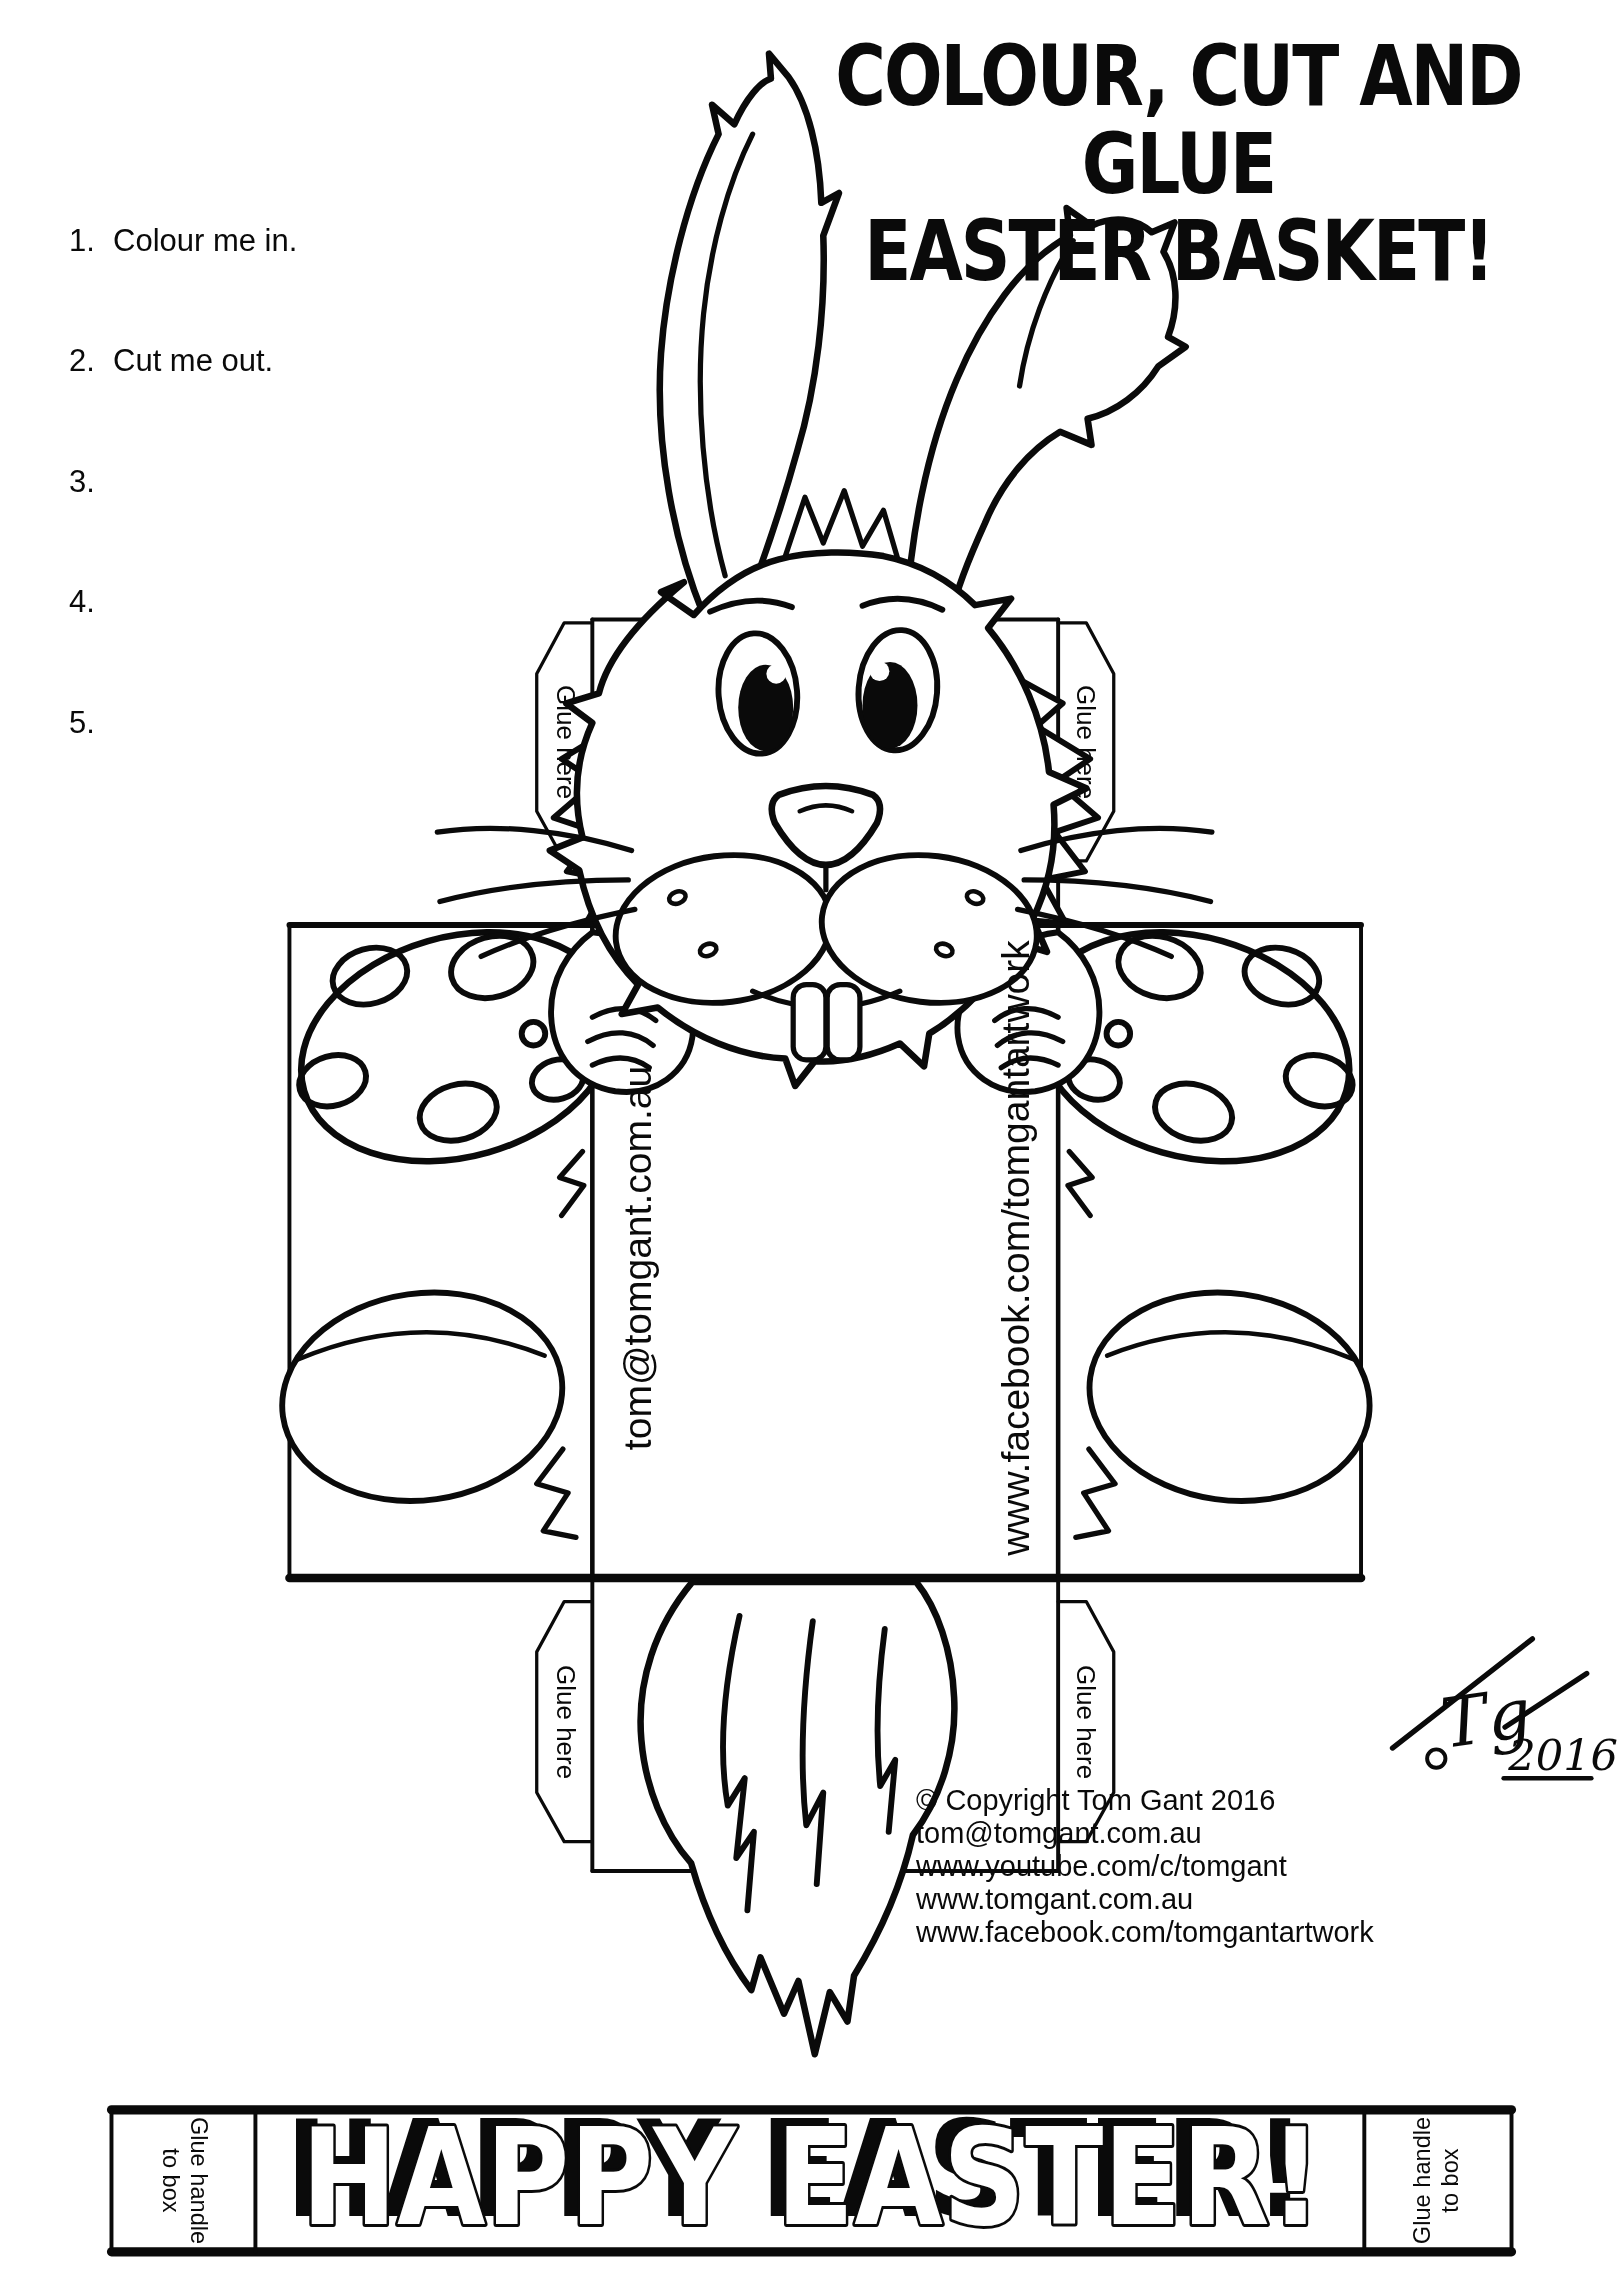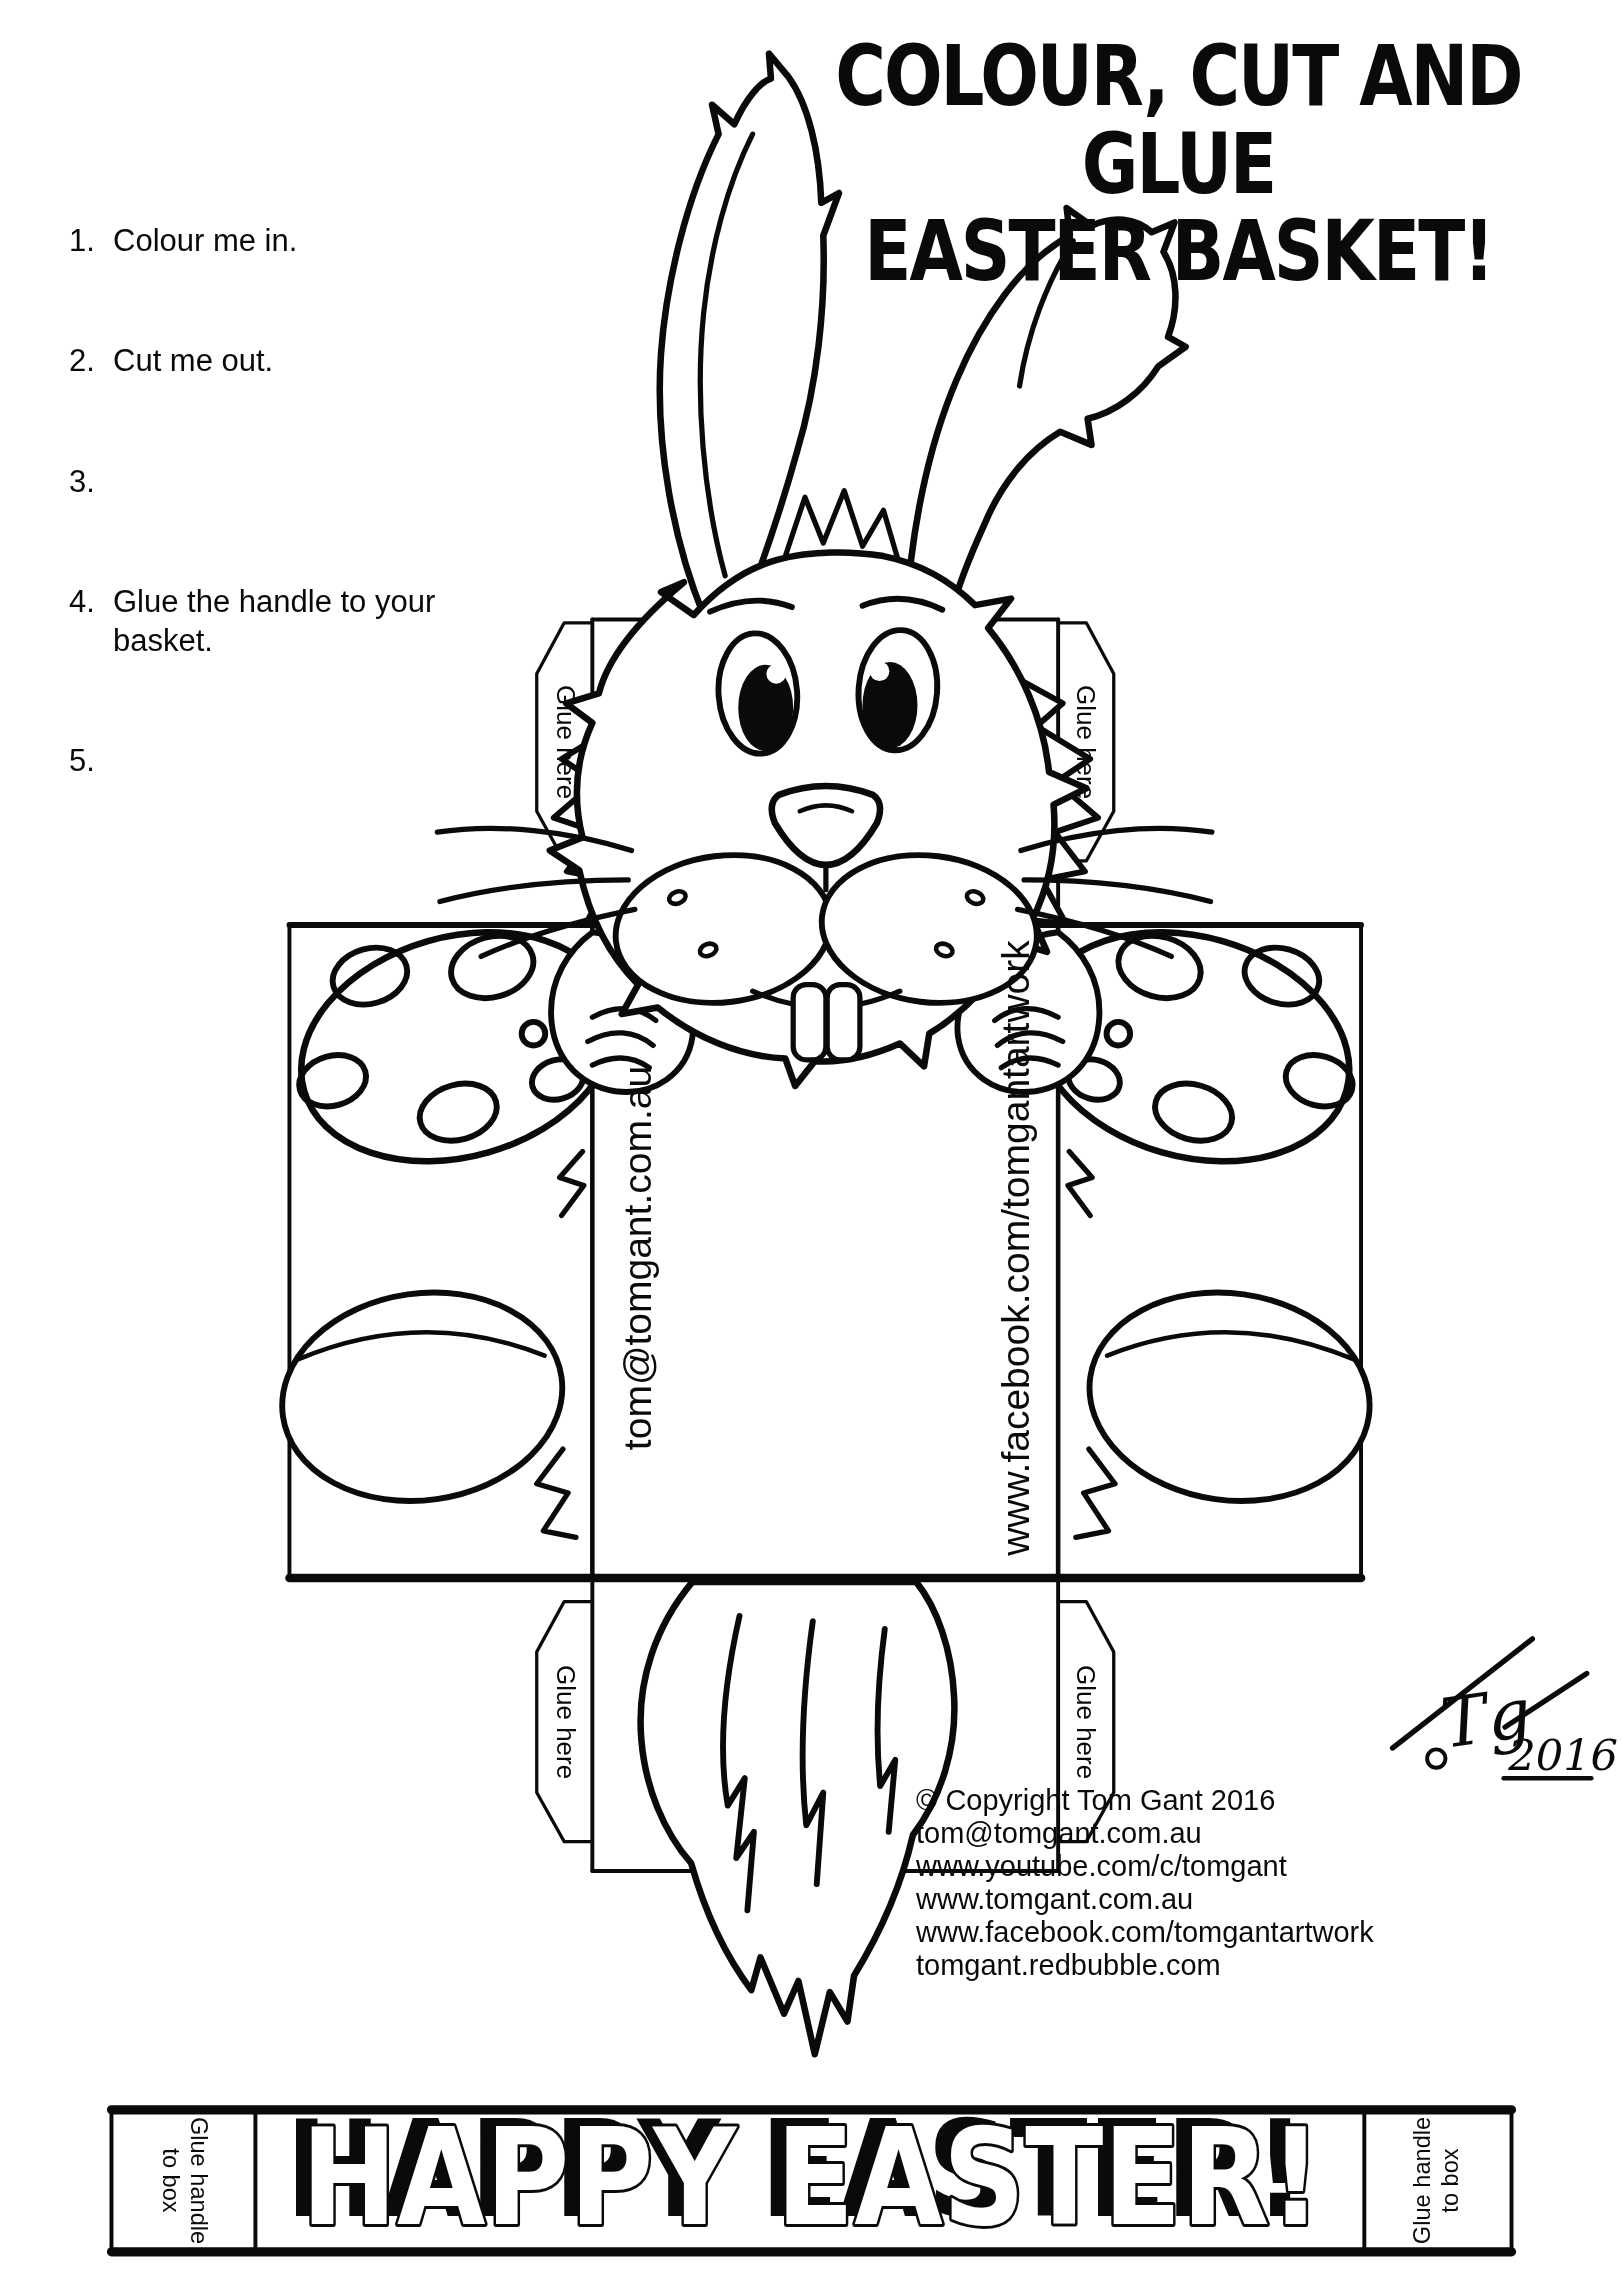--- a/index.html
+++ b/index.html
@@ -219,21 +219,20 @@
     </div>
     <div class="item">
       <span class="num">2.</span>
       <span class="txt">Cut me out.</span>
     </div>
     <div class="item">
       <span class="num">3.</span>
     </div>
     <div class="item">
       <span class="num">4.</span>
-      <span class="txt">Glue the handle to your basket.</span>
     </div>
     <div class="item">
       <span class="num">5.</span>
     </div>
   </div>
 
   <div class="abs glue-label gl-tl">
     <span>Glue here</span>
   </div>
   <div class="abs glue-label gl-tr">
@@ -261,17 +260,16 @@
     <span>Glue handle</span>
     <span>to box</span>
   </div>
 
   <div class="abs credits">
     <div>© Copyright Tom Gant 2016</div>
     <div>tom@tomgant.com.au</div>
     <div>www.youtube.com/c/tomgant</div>
     <div>www.tomgant.com.au</div>
     <div>www.facebook.com/tomgantartwork</div>
-    <div>tomgant.redbubble.com</div>
   </div>
 
 </div>
 
 
 </body></html>

